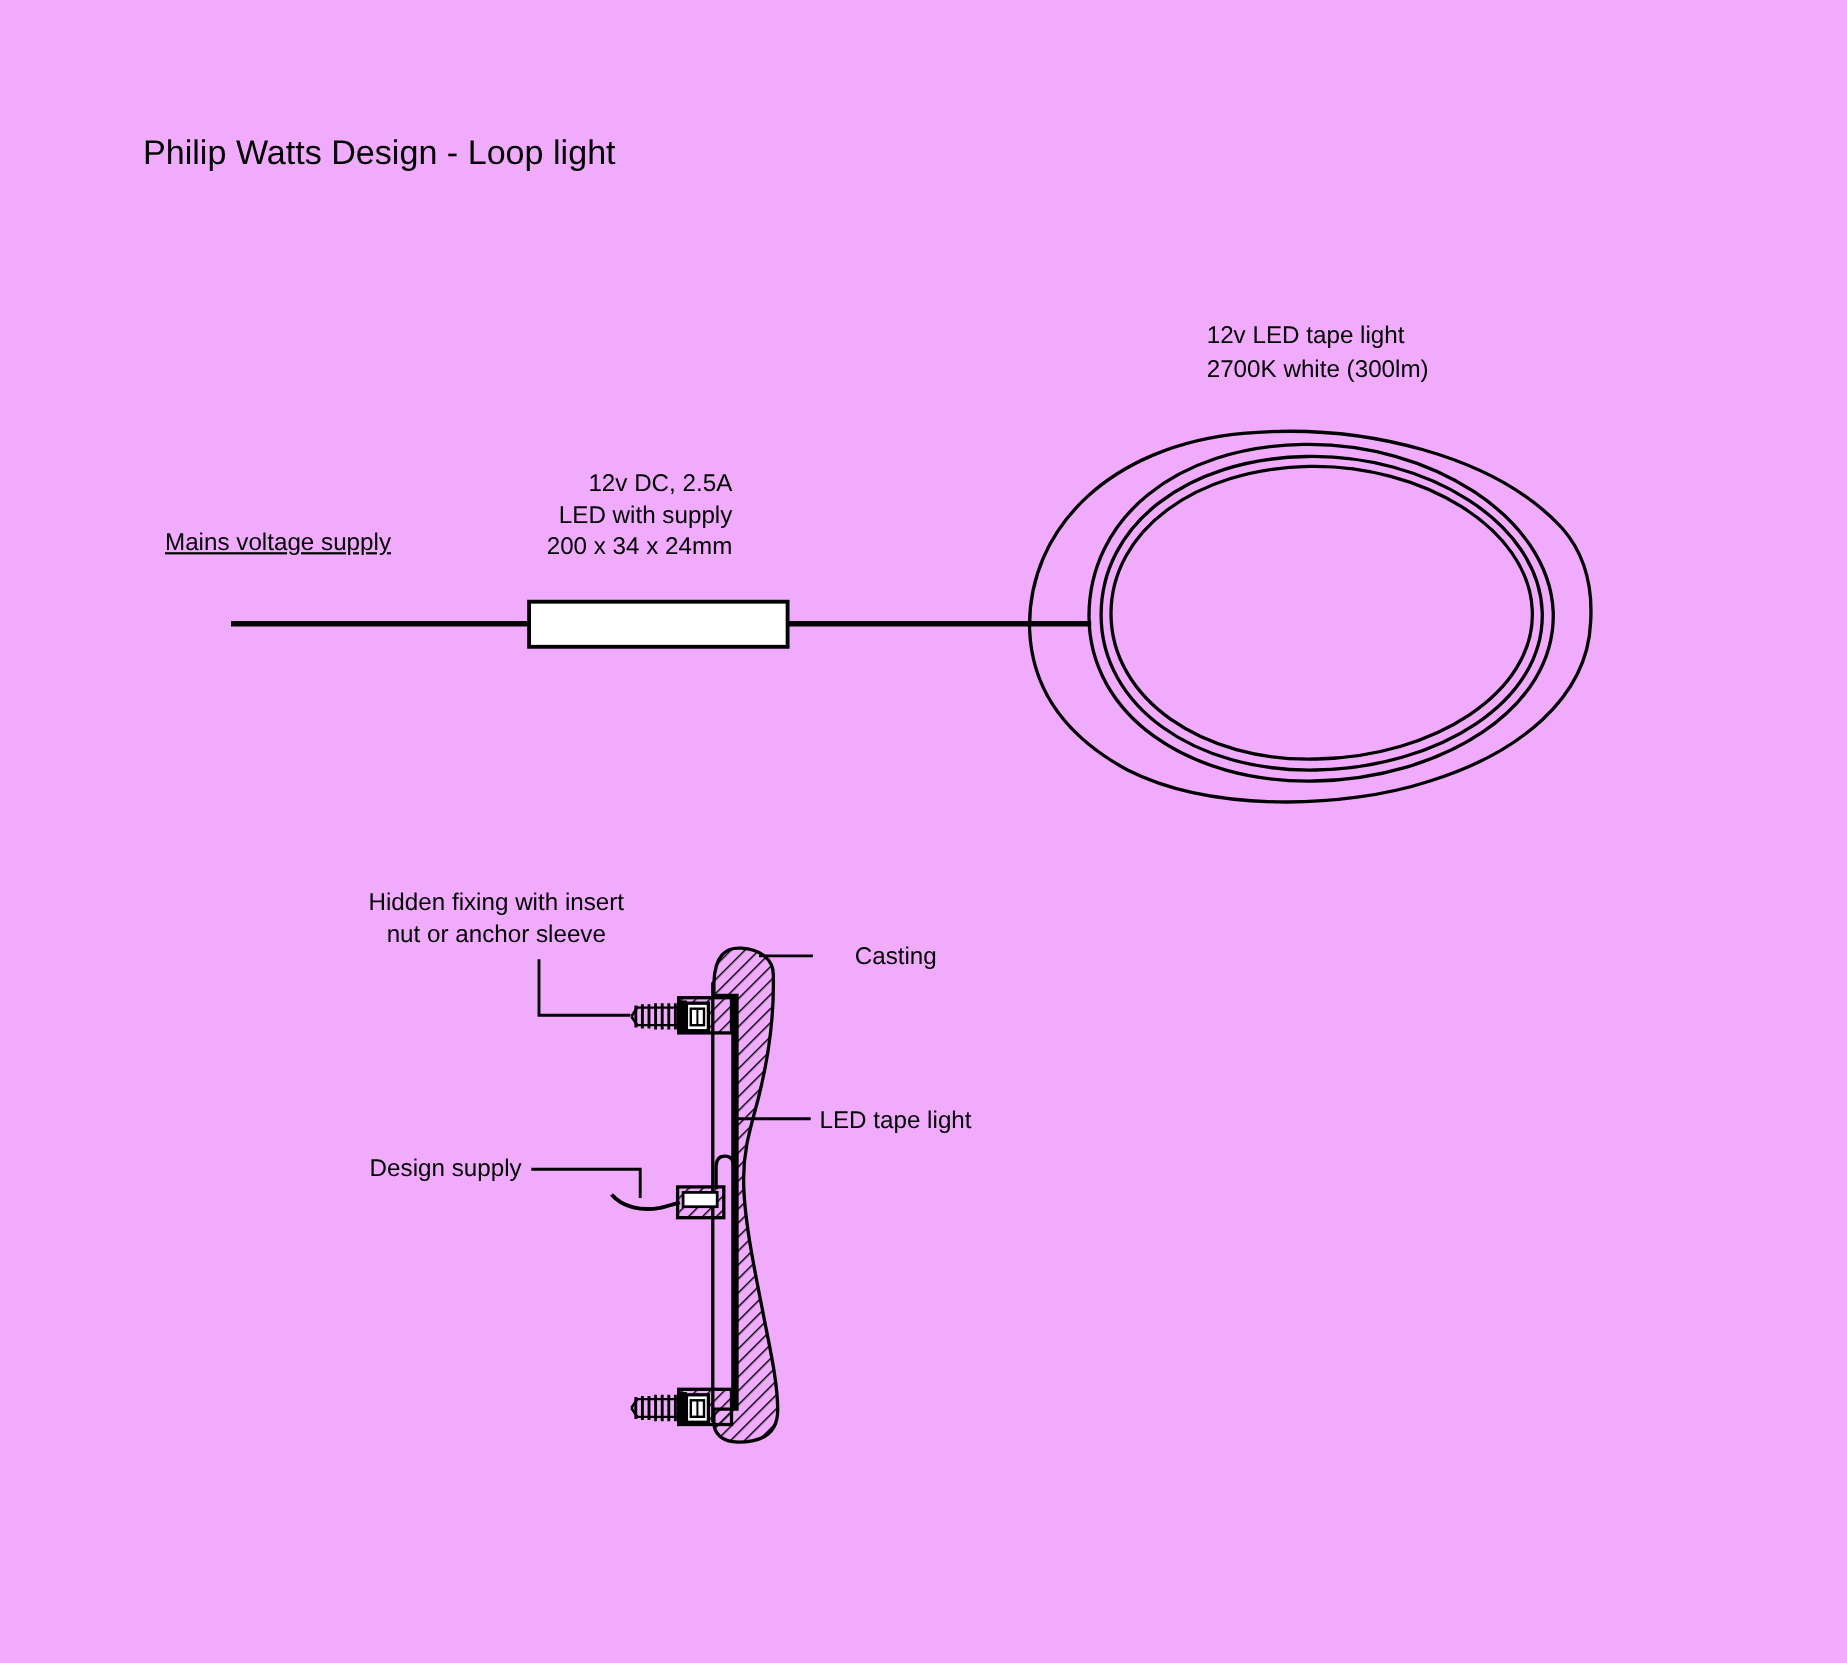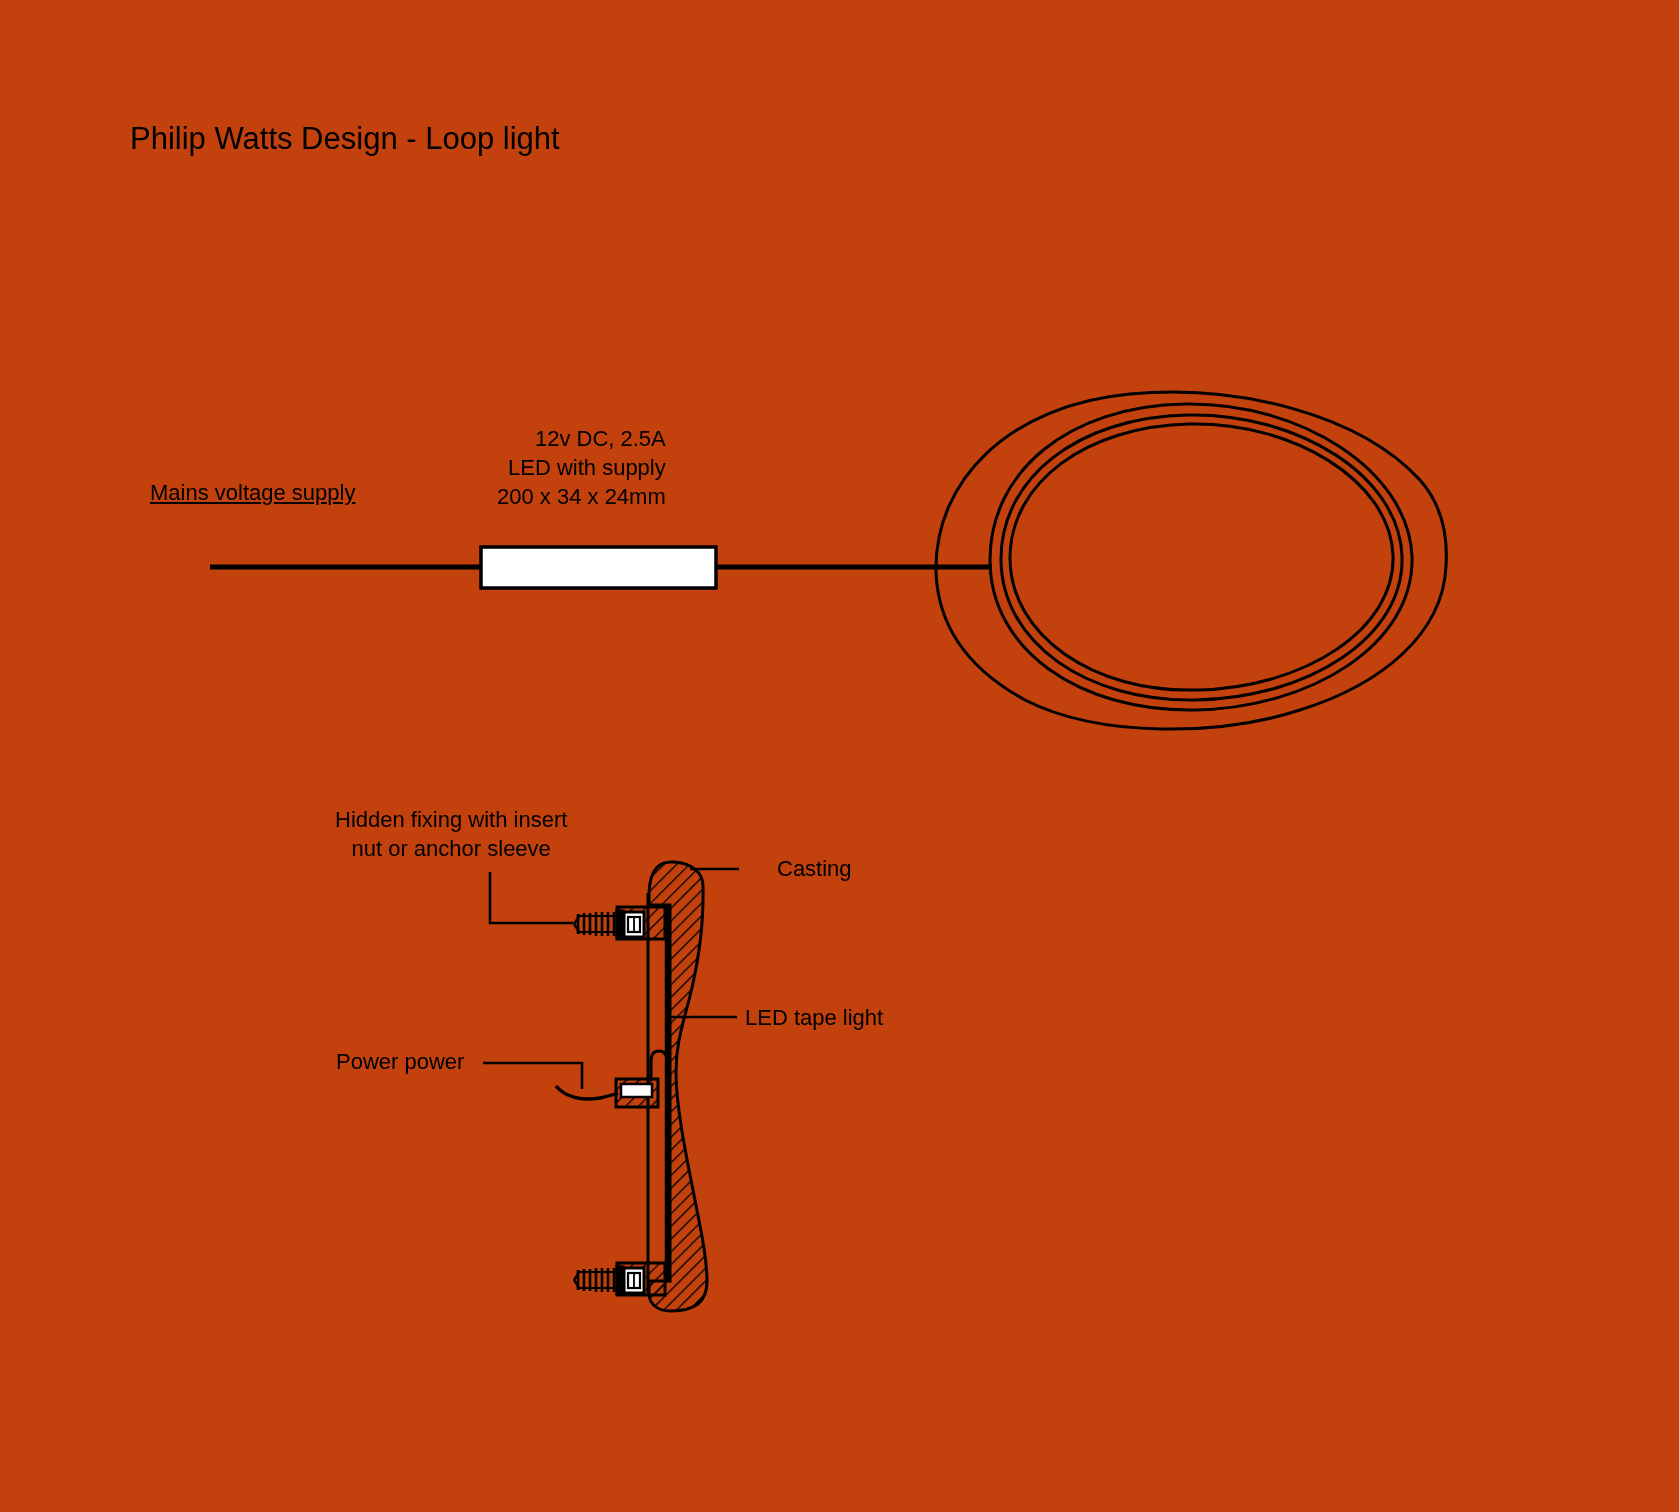--- a/index.html
+++ b/index.html
@@ -30,21 +30,21 @@
   .psu{left:497px;top:424px;text-align:right;}
   .tape{left:1097px;top:289px;line-height:31px;}
   .fixing{left:335px;top:805px;text-align:center;}
   .casting{left:744px;top:854px;margin-left:33px;}
   .ledtape{left:745px;top:1003px;text-align:center;}
   .power{left:336px;top:1047px;}
 </style>
 </head>
 <body>
 
-<div class="canvas" style="background: #c2410c; color: rgb(0, 0, 0);">
+<div class="canvas" style="background: #f0abfc; color: rgb(0, 0, 0);">
 
   <svg width="1679" height="1512" viewBox="0 0 1679 1512">
     <defs>
       <pattern id="hatch" patternUnits="userSpaceOnUse" width="9" height="9" patternTransform="rotate(45)">
         <line x1="0" y1="0" x2="0" y2="9" stroke="#000000" stroke-width="2.6"></line>
       </pattern>
     </defs>
 
     <g stroke="#000000" fill="none">
       <line x1="210" y1="567" x2="481" y2="567" stroke-width="5"></line>
@@ -138,23 +138,27 @@
   <div class="title">Philip Watts Design - Loop light</div>
 
   <div class="lbl mains">Mains voltage supply</div>
 
   <div class="lbl psu">
     <div>12v DC, 2.5A</div>
     <div>LED with supply</div>
     <div>200 x 34 x 24mm</div>
   </div>
 
+  <div class="lbl tape">
+    <div>12v LED tape light</div>
+    <div>2700K white (300lm)</div>
+  </div>
 
   <div class="lbl fixing">
     <div>Hidden fixing with insert</div>
     <div>nut or anchor sleeve</div>
   </div>
 
   <div class="lbl casting">Casting</div>
   <div class="lbl ledtape">LED tape light</div>
-  <div class="lbl power">Power power</div>
+  <div class="lbl power">Design supply</div>
 
 </div>
 
 </body></html>

